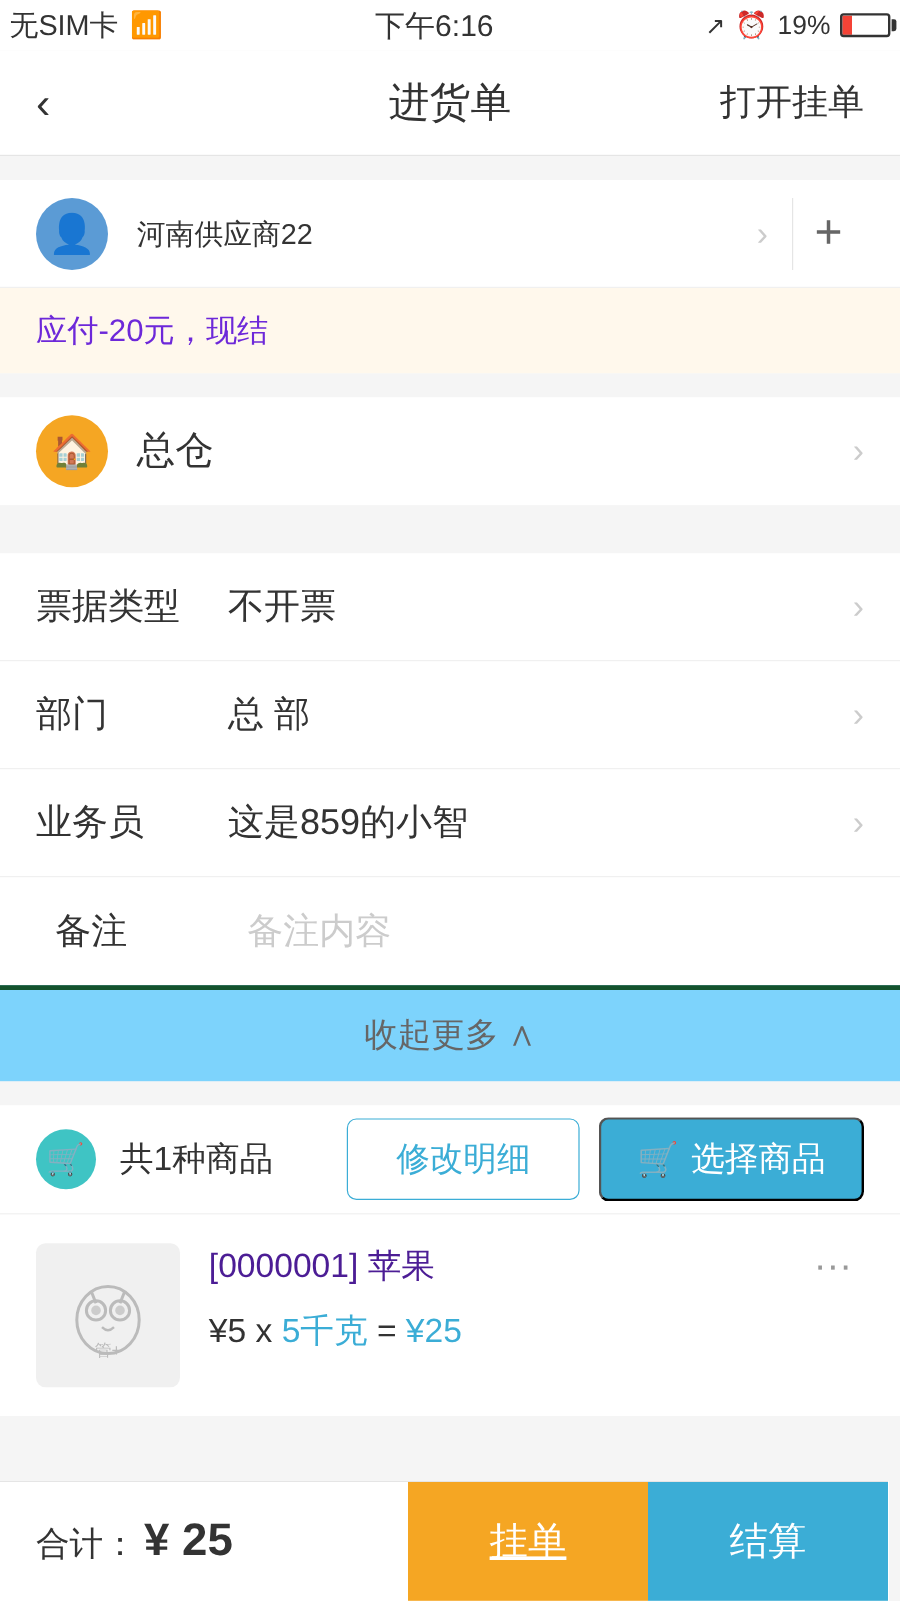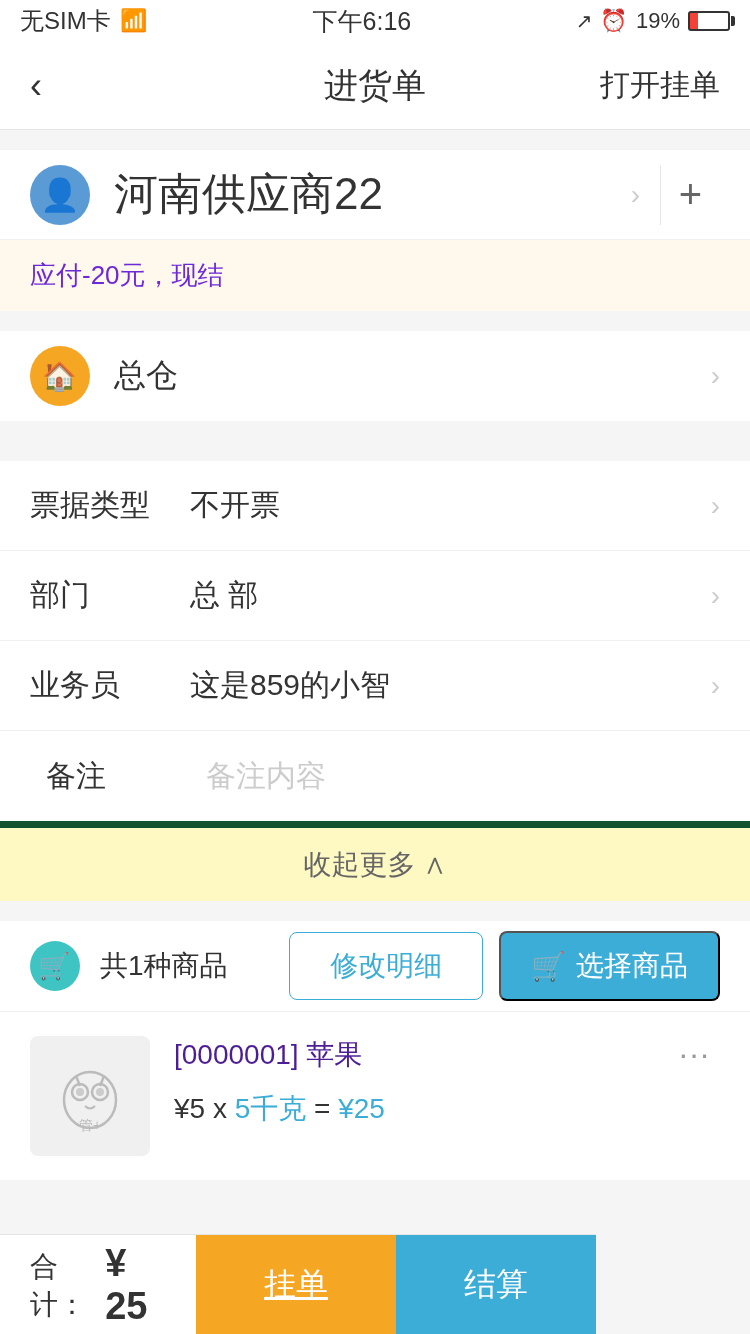--- a/index.html
+++ b/index.html
@@ -13,21 +13,21 @@
       color: #333;
     }
 
     
     .status-bar {
       background: #fff;
       height: 42px;
       display: flex;
       align-items: center;
       justify-content: space-between;
-      padding: 0 20px;
+      padding: 0 8px;
       font-size: 24px;
       color: #333;
     }
     .status-left { display: flex; align-items: center; gap: 10px; }
     .status-center { font-size: 25px; font-weight: 500; }
     .status-right { display: flex; align-items: center; gap: 8px; font-size: 22px; }
     .battery-icon {
       display: inline-block;
       width: 42px; height: 20px;
       border: 2px solid #333;
@@ -93,21 +93,21 @@
     }
     .supplier-avatar {
       width: 60px; height: 60px;
       border-radius: 50%;
       background: #5b9bd5;
       display: flex; align-items: center; justify-content: center;
       margin-right: 24px;
       flex-shrink: 0;
     }
     .avatar-icon { font-size: 32px; color: #fff; }
-    .supplier-name { flex: 1; font-size: 44px; color: #333; }
+    .supplier-name { flex: 1; font-size: 24px; color: #333; }
     .chevron-right { color: #ccc; font-size: 28px; }
     .add-btn {
       width: 60px; height: 60px;
       display: flex; align-items: center; justify-content: center;
       border-left: 1px solid #e5e5e5;
       margin-left: 20px;
       font-size: 40px;
       color: #666;
       cursor: pointer;
     }
@@ -160,30 +160,30 @@
       font-size: 30px;
       color: #333;
       padding-left: 40px;
     }
     .form-placeholder {
       color: #ccc;
     }
 
     
     .collapse-bar {
-      background: #fef9c3;
+      background: #7dd3fc;
       height: 80px;
       display: flex;
       align-items: center;
       justify-content: center;
       font-size: 28px;
       color: #666;
       cursor: pointer;
       margin-top: 0;
-      border-top: 7px solid #14532d;
+      border-top: 4px solid #14532d;
     }
 
     
     .product-section { background: #fff; margin-top: 20px; }
     .product-toolbar {
       display: flex;
       align-items: center;
       padding: 20px 30px;
       height: 90px;
     }
@@ -250,21 +250,21 @@
       color: #999;
       padding: 0 10px;
       cursor: pointer;
     }
 
     
     .footer {
       position: fixed;
       bottom: 0;
       left: 0;
-      width: 596px;
+      width: 740px;
       height: 100px;
       display: flex;
       align-items: stretch;
       background: #fff;
       border-top: 1px solid #e5e5e5;
     }
     .footer-total {
       flex: 1;
       display: flex;
       flex-direction: column;

